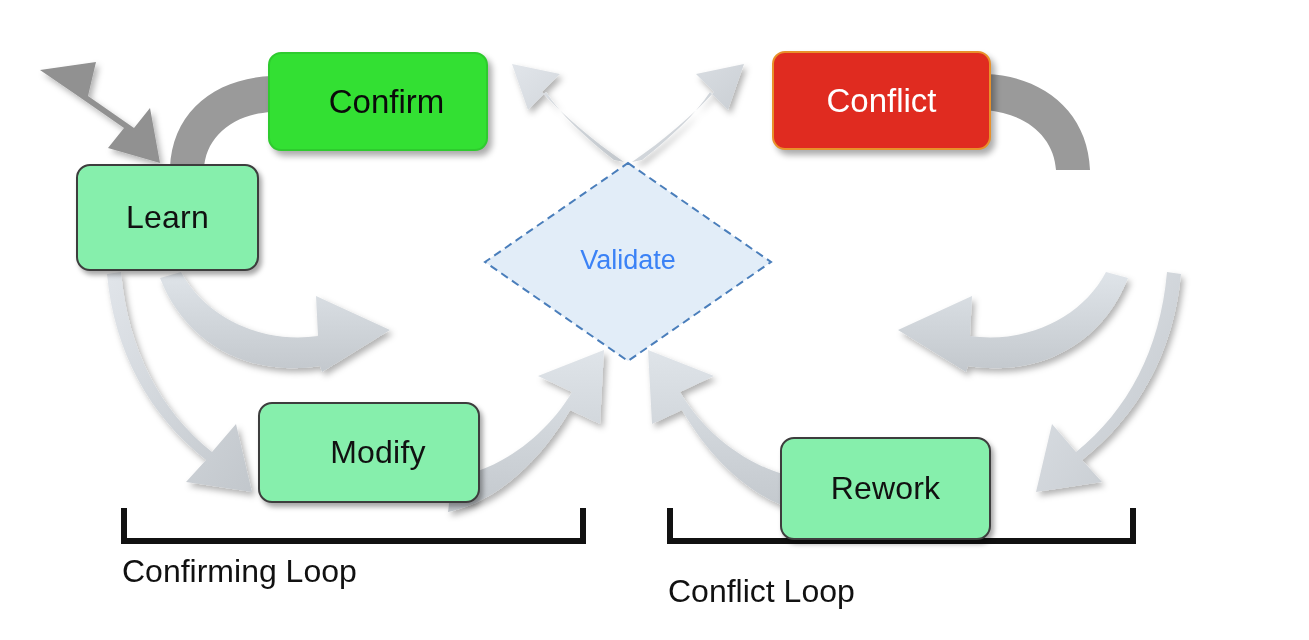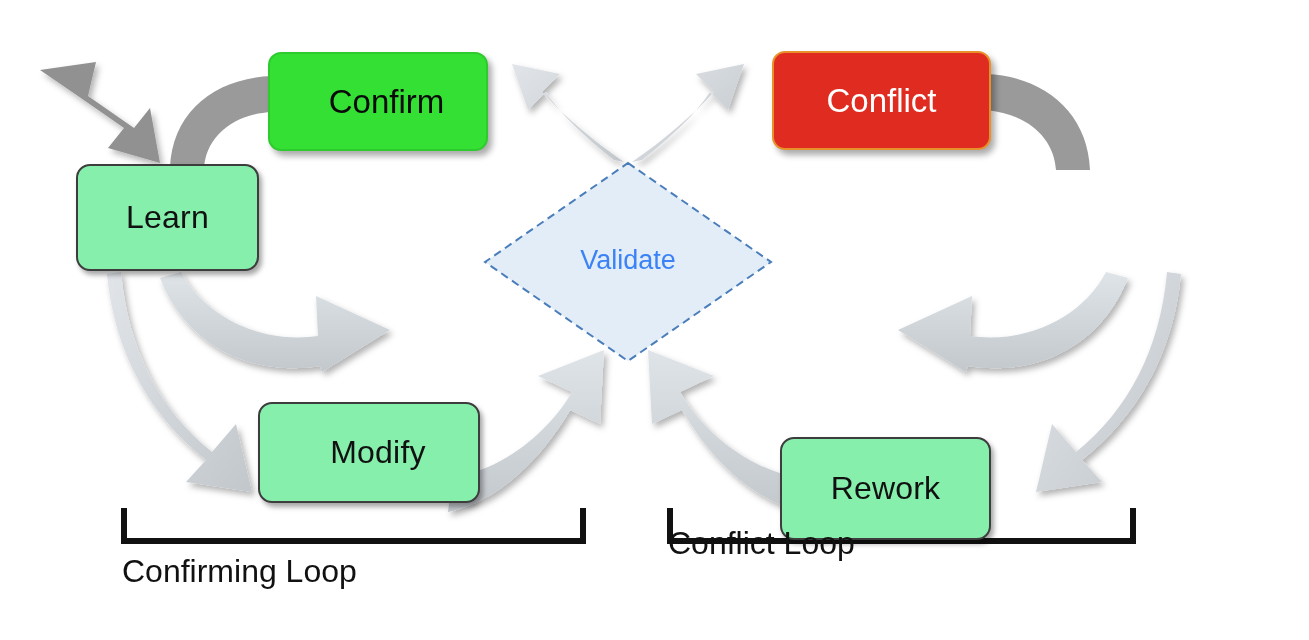--- a/index.html
+++ b/index.html
@@ -207,15 +207,15 @@
 
   <div class="diamond-wrap" style="left:480px; top:158px; width:296px; height:208px;">
     <svg width="296" height="208" viewBox="0 0 296 208">
       <polygon points="148,5 291,104 148,203 5,104" fill="#e2edf8" stroke="#4a7ebb" stroke-width="2" stroke-dasharray="8 5"></polygon>
     </svg>
     <div class="diamond-label">Validate</div>
   </div>
 
   <div class="loop-label" style="left:122px; top:553px; width:468px;">Confirming Loop</div>
 
-  <div class="loop-label" style="left:668px; top:525px; width:468px;">Conflict Loop</div>
+  <div class="loop-label" style="left:668px; top:573px; width:468px;">Conflict Loop</div>
 
 </div>
 
 </body></html>

